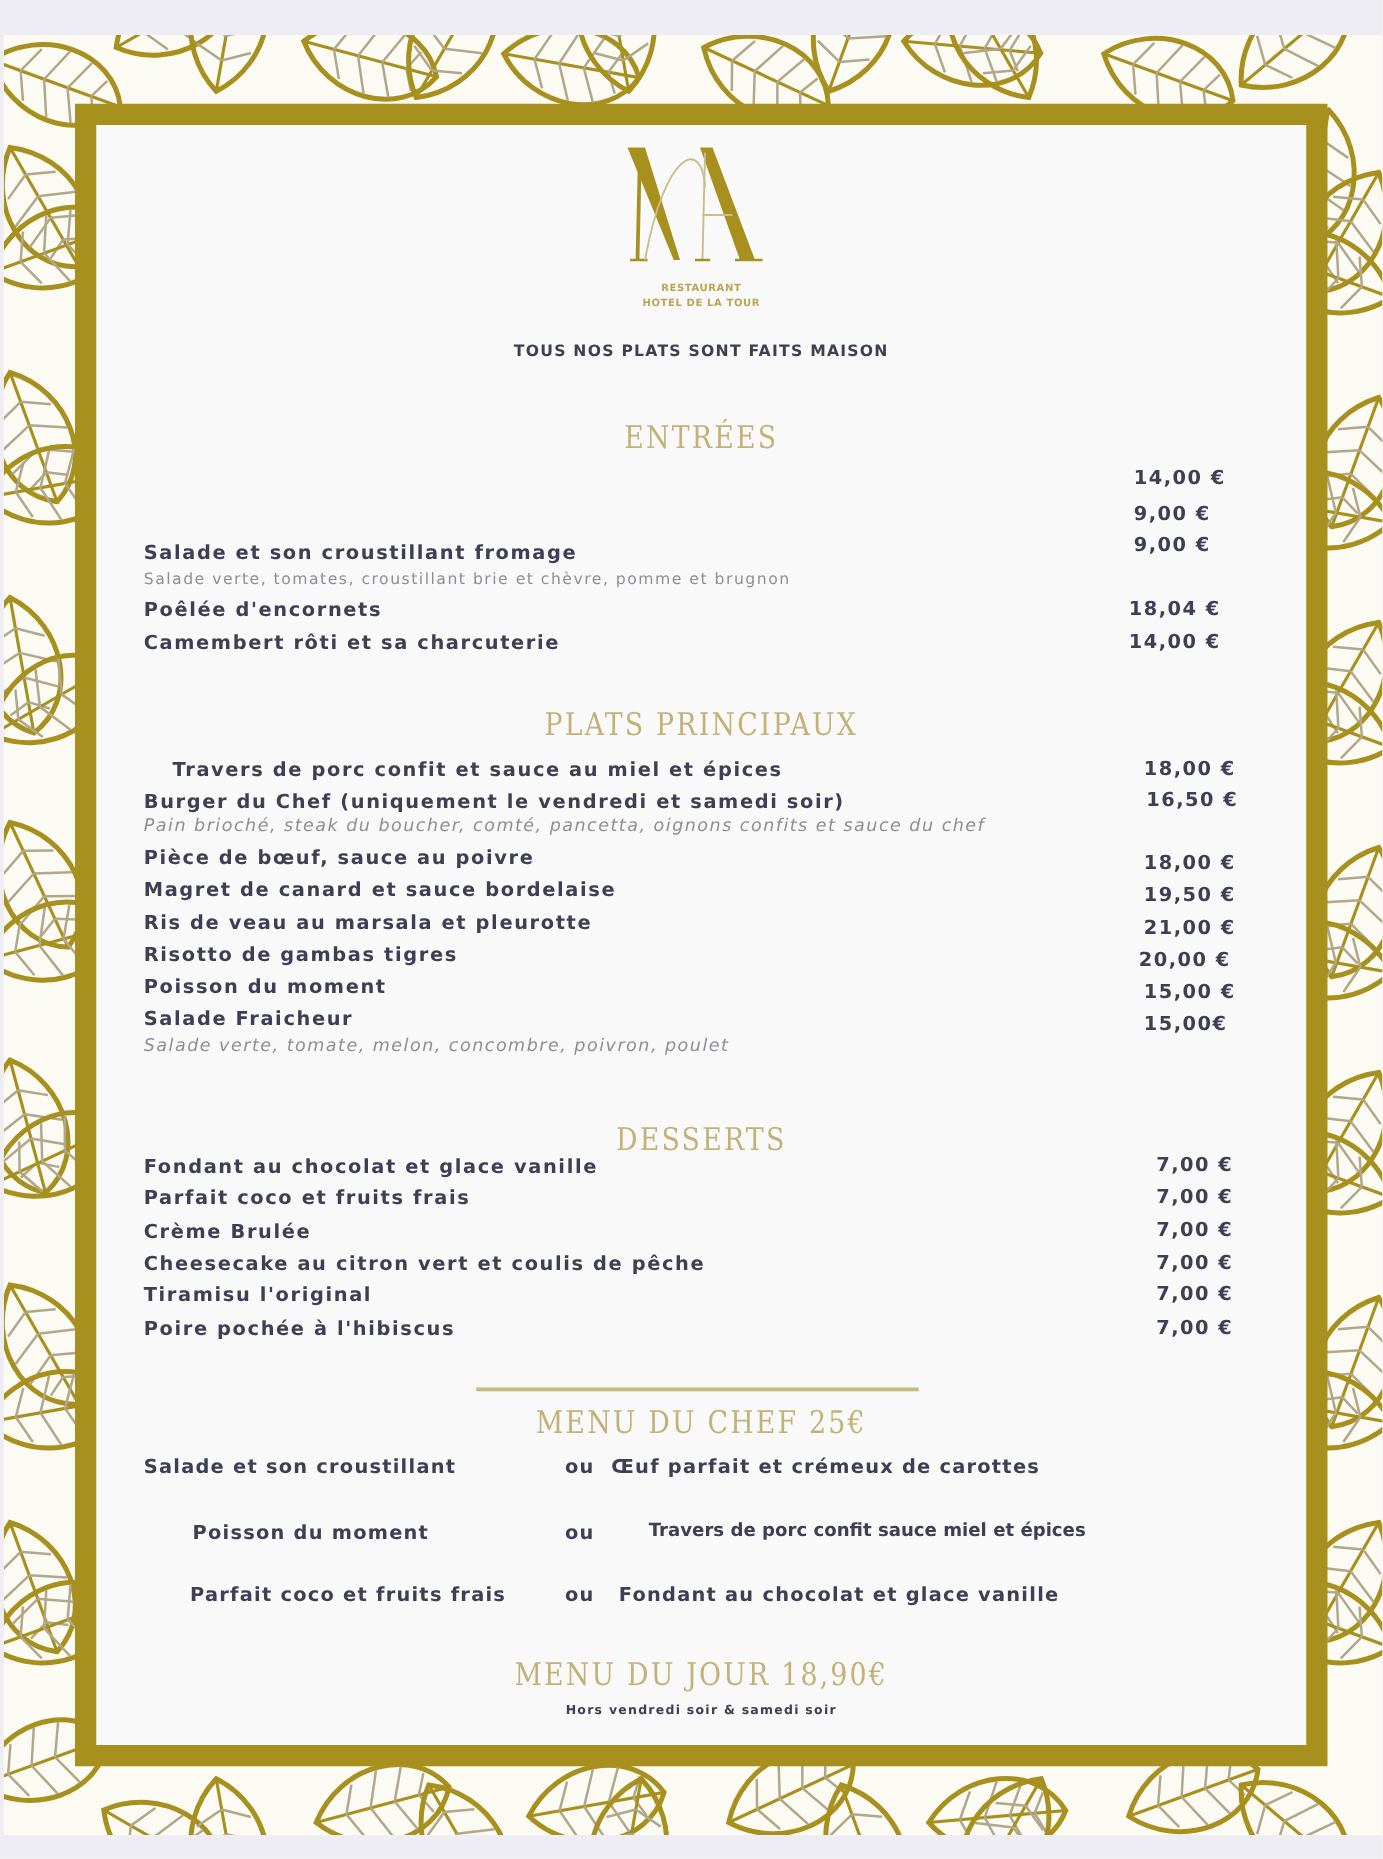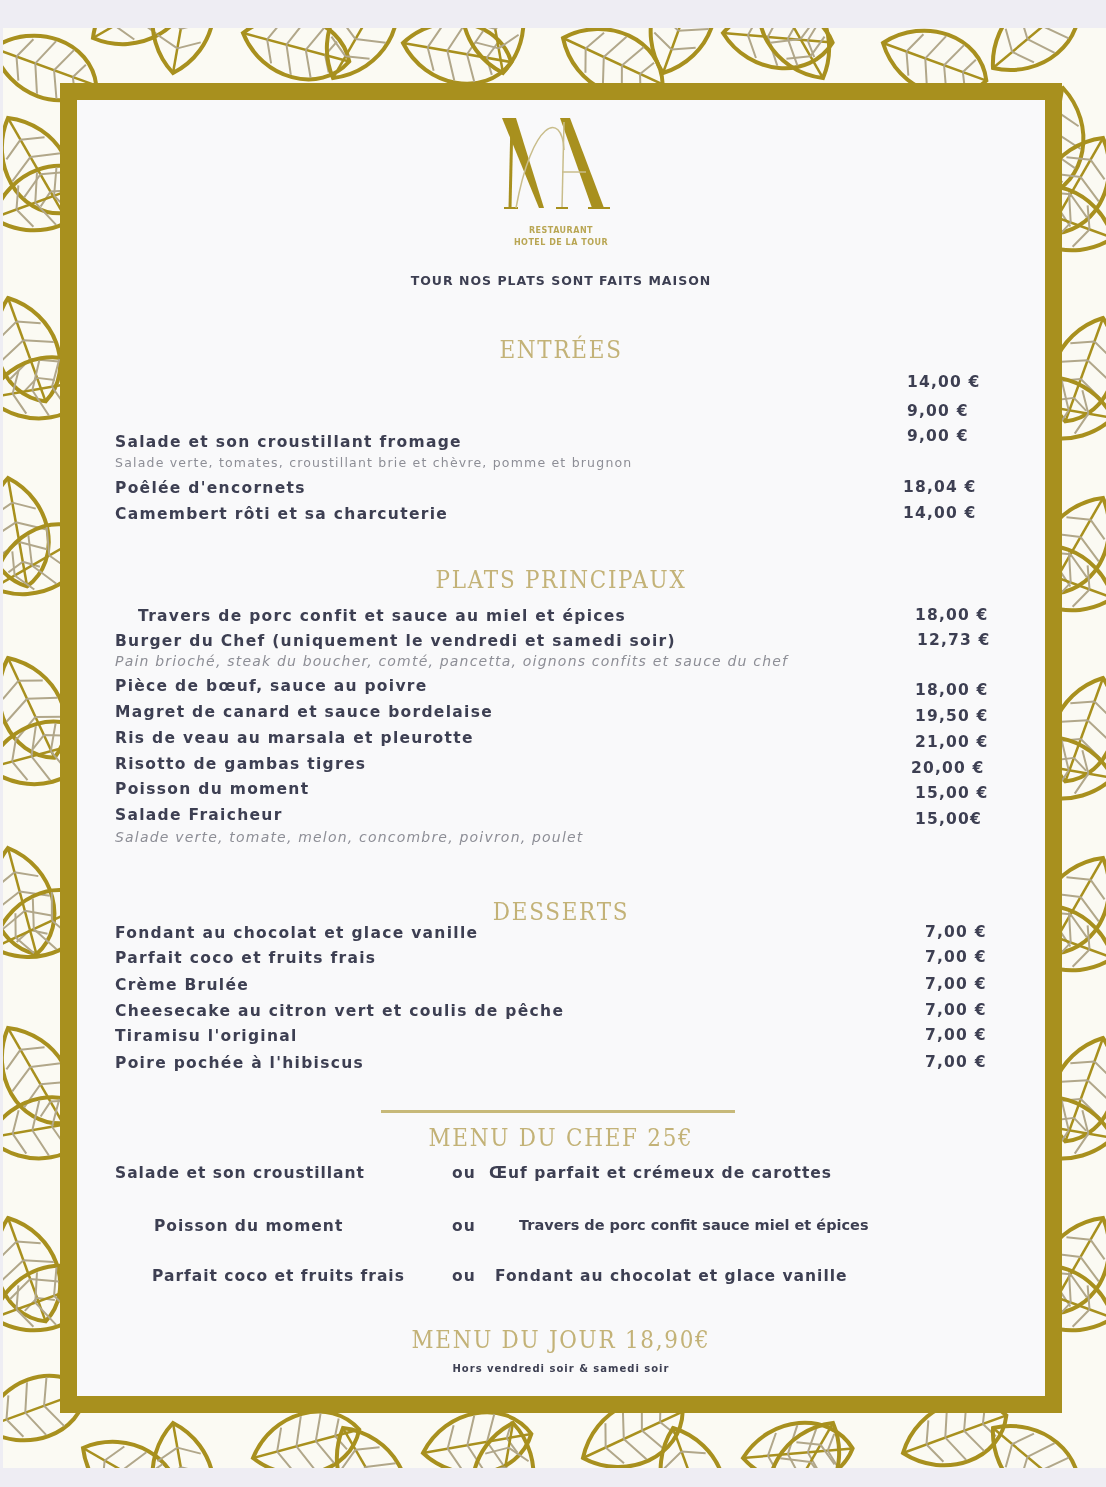--- a/index.html
+++ b/index.html
@@ -101,21 +101,21 @@
         <path d="M30,10 L28,98" stroke="#a8901e" stroke-width="3"></path>
         <path d="M22,98 L36,98" stroke="#a8901e" stroke-width="2"></path>
         <path d="M34,98 C50,10 80,0 82,40" fill="none" stroke="#c9bd8b" stroke-width="1.5"></path>
         <path d="M78,8 L88,8 L122,98 L110,98 Z" fill="#a8901e"></path>
         <path d="M82,12 L80,98" stroke="#c9bd8b" stroke-width="1.5"></path>
         <path d="M80,62 L104,62" stroke="#c9bd8b" stroke-width="1.5"></path>
         <path d="M74,98 L86,98 M106,98 L128,98" stroke="#a8901e" stroke-width="2"></path>
       </svg>
       <div class="brand" style="top:138px;">HOTEL DE LA TOUR</div>
       <div class="brand" style="top:126px;">RESTAURANT</div>
-      <div class="tagline">TOUR NOS PLATS SONT FAITS MAISON</div>
+      <div class="tagline">TOUS NOS PLATS SONT FAITS MAISON</div>
 
       <div class="section-title" style="top:235px;">ENTRÉES</div>
       <div class="price" style="top:273px;left:830px;">14,00 €</div>
       <div class="price" style="top:302px;left:830px;">9,00 €</div>
       <div class="row" style="top:332px;">
           <span>Salade et son croustillant fromage</span>
         </div>
       <div class="price" style="top:327px;left:830px;">9,00 €</div>
       <div class="desc" style="top:355px;">Salade verte, tomates, croustillant brie et chèvre, pomme et brugnon</div>
       <div class="row" style="top:378px;">
@@ -128,21 +128,21 @@
       <div class="price" style="top:404px;left:826px;">14,00 €</div>
 
       <div class="section-title" style="top:465px;">PLATS PRINCIPAUX</div>
       <div class="row" style="top:506px;margin-left:23px;">
           <span>Travers de porc confit et sauce au miel et épices</span>
         </div>
       <div class="price" style="top:506px;left:838px;">18,00 €</div>
       <div class="row" style="top:531px;">
           <span>Burger du Chef (uniquement le vendredi et samedi soir)</span>
         </div>
-      <div class="price" style="top:531px;left:840px;">12,73 €</div>
+      <div class="price" style="top:531px;left:840px;">16,50 €</div>
       <div class="desc it" style="top:553px;">Pain brioché, steak du boucher, comté, pancetta, oignons confits  et sauce du chef</div>
       <div class="row" style="top:576px;">
           <span>Pièce de bœuf, sauce au poivre</span>
         </div>
       <div class="price" style="top:581px;left:838px;">18,00 €</div>
       <div class="row" style="top:602px;">
           <span>Magret de canard et sauce bordelaise</span>
         </div>
       <div class="price" style="top:607px;left:838px;">19,50 €</div>
       <div class="row" style="top:628px;">

